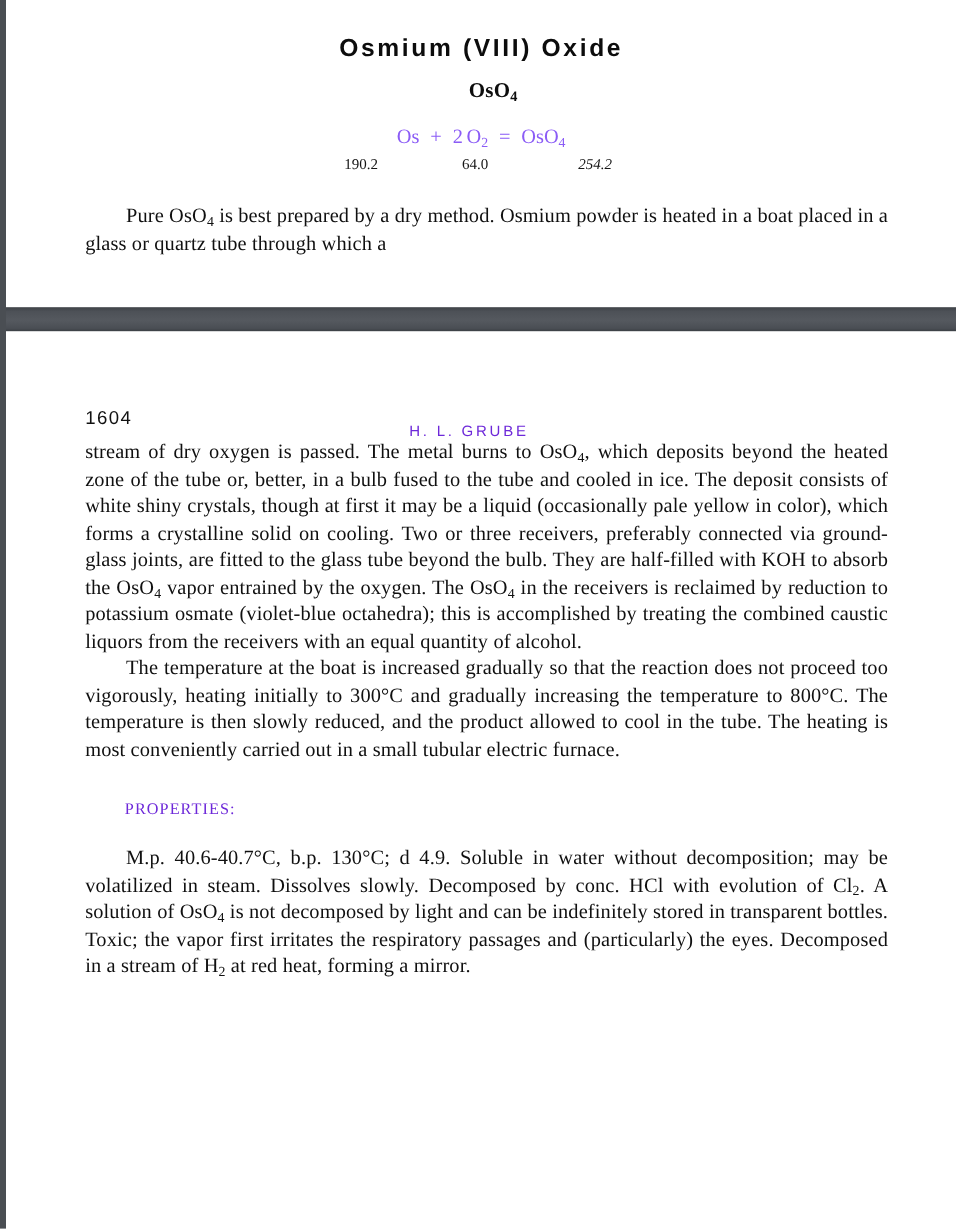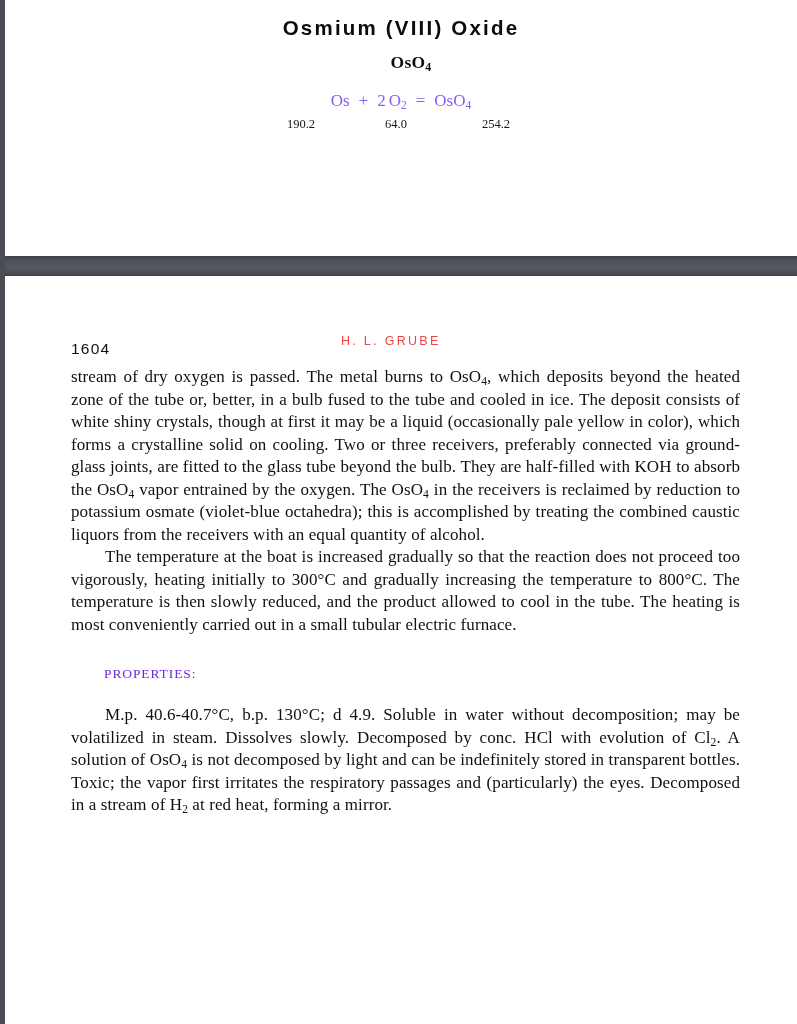--- a/index.html
+++ b/index.html
@@ -28,21 +28,21 @@
     background: #4a4e53;
     z-index: 5;
   }
   
   .page {
     position: absolute;
     left: 5px;
     right: 0;
     background: #ffffff;
   }
-  .page-top { top: 2px; height: 216px; }
+  .page-top { top: 15px; height: 216px; }
   .page-bottom { top: 276px; height: 755px; }
 
   .page-separator {
     position: absolute;
     left: 0; right: 0;
     top: 256px;
     height: 20px;
     background: linear-gradient(to bottom,
         #3e4247 0%, #4d5157 18%, #55595f 55%, #4a4e54 88%, #3b3f44 100%);
     z-index: 4;
@@ -81,21 +81,21 @@
   .weights {
     text-align: center;
     font-size: 12.5px;
     color: #151515;
     margin: 0;
     padding-top: 6px;
   }
   .weights .w { display: inline-block; }
   .w1 { width: 86px; }
   .w2 { width: 104px; }
-  .w3 { width: 96px; }
+  .w3 { width: 96px; font-style: italic; }
 
   .body-text {
     font-size: 17px;
     line-height: 22.5px;
     color: #101010;
     text-align: justify;
     text-justify: inter-word;
     margin: 0;
     letter-spacing: .1px;
   }
@@ -117,24 +117,24 @@
     position: absolute;
     left: 0;
     top: 64px;
     font-size: 15.5px;
     letter-spacing: 1.2px;
     color: #111;
   }
   .runtitle {
     position: absolute;
     left: 270px;
-    top: 58px;
+    top: 76px;
     font-size: 12.5px;
     letter-spacing: 2.3px;
-    color: #ef4444;
+    color: #6d28d9;
   }
 
   .page-bottom .column {
     margin: 0 57px 15px 66px;
   }
   .para { margin: 0; }
   .indent { display: inline-block; width: 34px; }
 
   .sec-label {
     font-size: 13.5px;
@@ -160,20 +160,21 @@
   <div class="page page-top">
 
     <div class="doc-title">Osmium (VIII) Oxide</div>
 
     <div class="doc-formula"><span>OsO</span><sub>4</sub></div>
 
     <div class="equation"><span>Os</span><span class="sp"></span><span>+</span><span class="sp"></span><span>2</span><span class="nbsp-thin"></span><span>O</span><sub>2</sub><span class="sp"></span><span>=</span><span class="sp"></span><span>OsO</span><sub>4</sub></div>
 
     <div class="weights"><span class="w w1">190.2</span><span class="w w2">64.0</span><span class="w w3">254.2</span></div>
 
+    <p class="body-text p-top"><span class="indent"></span><span>Pure OsO</span><sub>4</sub><span> is best prepared by a dry method. Osmium powder is heated in a boat placed in a glass or quartz tube through which a</span></p>
 
   </div>
 
   <div class="page-separator"></div>
 
   <div class="page page-bottom">
 
     <div class="runhead">
       <span class="folio">1604</span>
       <span class="runtitle">H. L. GRUBE</span>

